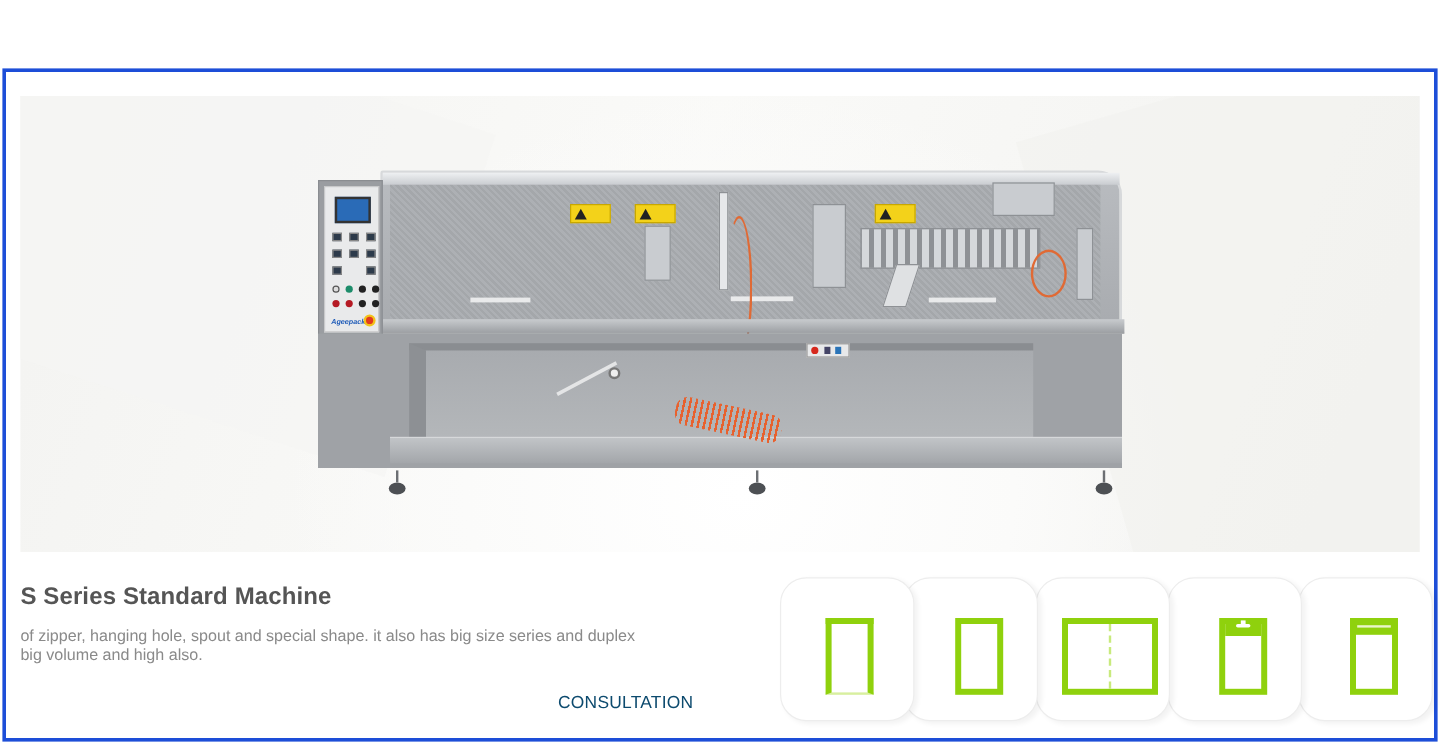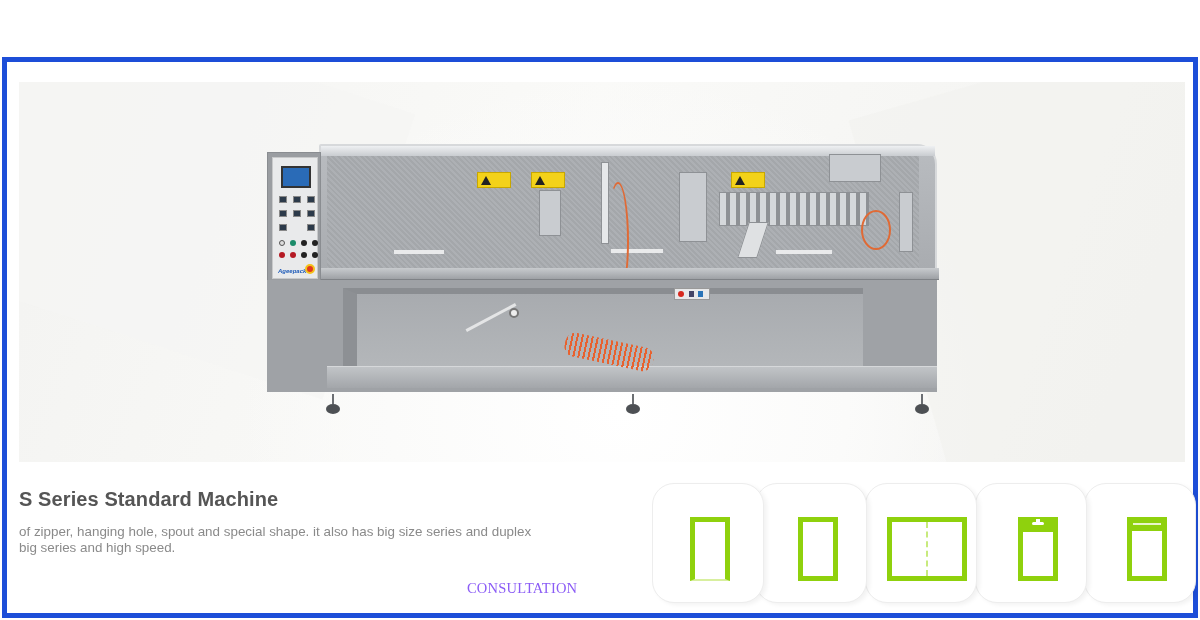--- a/index.html
+++ b/index.html
@@ -1,21 +1,21 @@
 <!DOCTYPE html>
 <html><head>
   <meta charset="utf-8">
   <style>
     * { box-sizing: border-box; margin: 0; padding: 0; }
     html, body { width: 1200px; height: 620px; background: #ffffff; overflow: hidden; }
     body { font-family: "Liberation Sans", "DejaVu Sans", sans-serif; position: relative; }
 
     .card {
       position: absolute; left: 2px; top: 57px; width: 1196px; height: 561px;
-      border: 5px solid #1d4ed8; background: #fff; padding-left: 32px;
+      border: 3px solid #1d4ed8; background: #fff; padding-left: 32px;
     }
 
     
     .hero {
       position: absolute; left: 12px; top: 20px; width: 1166px; height: 380px;
       overflow: hidden;
       background:
         radial-gradient(ellipse 380px 340px at 600px 330px, #ffffff 0%, #fbfbfa 60%, rgba(248,248,246,0) 100%),
         linear-gradient(110deg, #f3f3f1 0%, #f7f7f5 25%, #fafaf8 45%, #f6f6f4 70%, #f2f2f0 100%);
     }
@@ -57,23 +57,22 @@
       position: absolute; left: 12px; top: 426px;
       font-size: 20px; color: #555; letter-spacing: .1px;
     }
     .desc {
       position: absolute; left: 12px; top: 462px; width: 520px;
       font-size: 13.4px; line-height: 16.2px; color: #8a8a8a;
     }
     .desc span { display:block; white-space: nowrap; }
     .consult {
       position: absolute; left: 460px; top: 518px;
-      font-size: 14.5px; color: #8b5cf6; letter-spacing: .2px; cursor: pointer;
+      font-size: 14.5px; color: #0c4a6e; letter-spacing: .2px; cursor: pointer;
       text-decoration: none;
-      font-family: Liberation Serif, serif;
     }
 
     
     .tiles { position: absolute; left: 645px; top: 421px; width: 545px; height: 120px; }
     .tile {
       position: absolute; top: 0; width: 112px; height: 120px;
       background: #fff; border: 1px solid #ededed; border-radius: 22px;
       box-shadow: 3px 2px 4px rgba(0,0,0,.05);
       cursor: pointer;
     }
@@ -171,21 +170,21 @@
       <div class="m-foot" style="left:307px;top:322px;"></div>
       <div class="m-foot" style="left:607px;top:322px;"></div>
       <div class="m-foot" style="left:896px;top:322px;"></div>
     </div>
   </div>
 
   <h2 class="title">S Series Standard Machine</h2>
 
   <p class="desc">
     <span>of zipper, hanging hole, spout and special shape. it also has big size series and duplex</span>
-    <span>big series and high speed.</span>
+    <span>big volume and high also.</span>
   </p>
 
   <a class="consult">CONSULTATION</a>
 
   <div class="tiles">
 
     <div class="tile" style="left:432px;z-index:1;">
       <div class="pouch" style="left:42px;top:33px;width:40px;height:64px;">
         <div class="zip"></div>
       </div>

